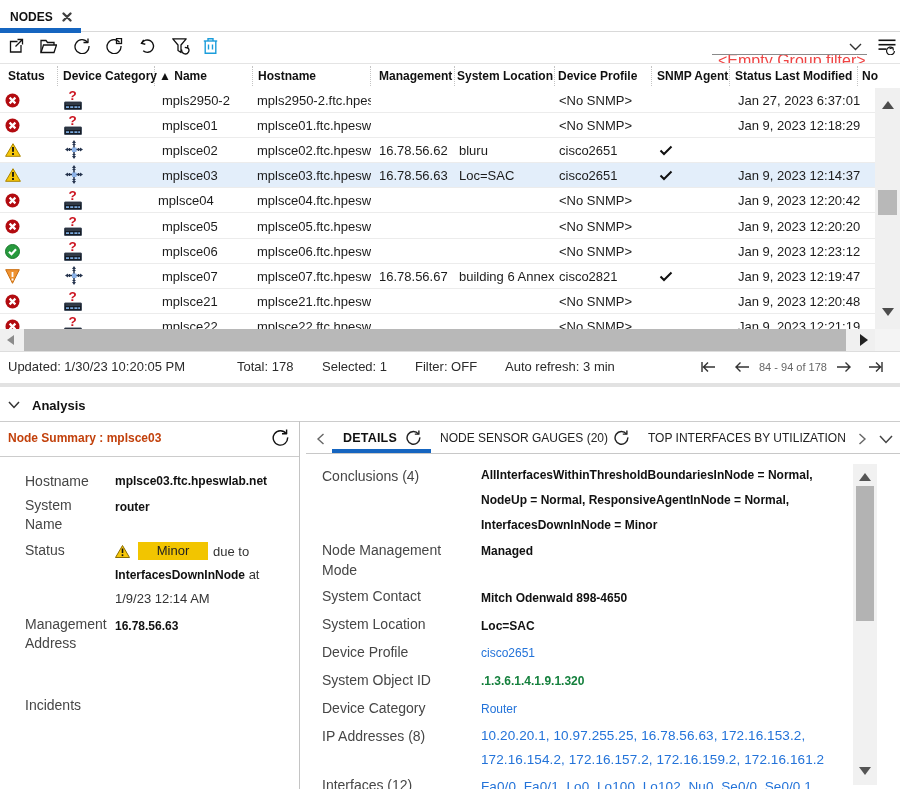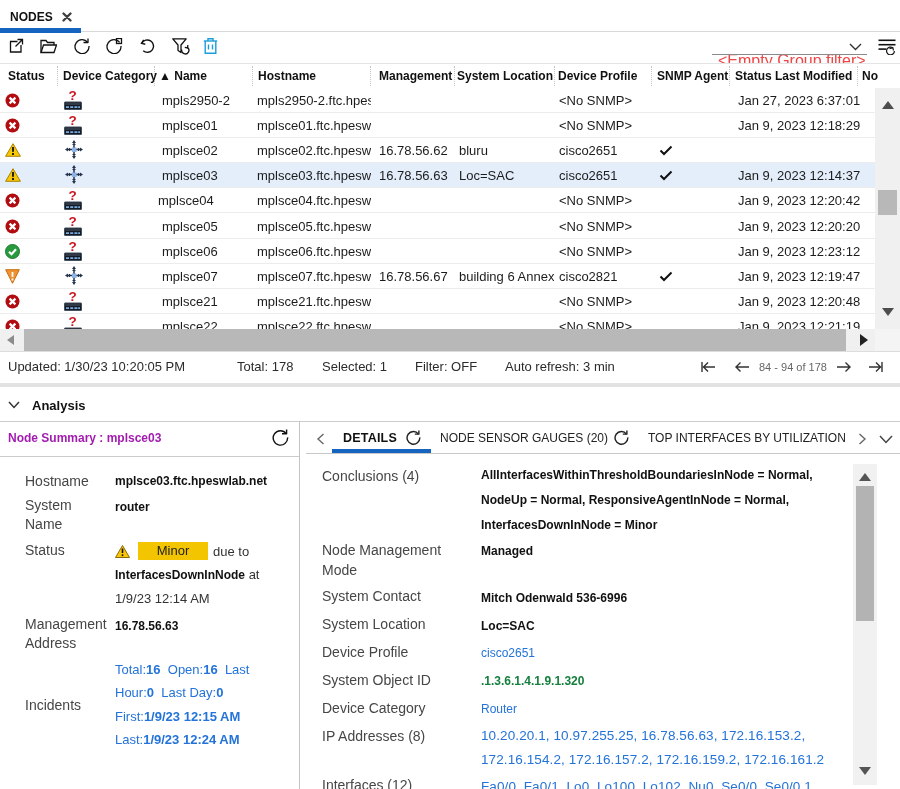--- a/index.html
+++ b/index.html
@@ -377,21 +377,21 @@
       </svg>
 </div>
 <div class="abs" style="left:0;top:383px;width:900px;height:4px;background:#e2e2e2;"></div>
 
 <svg class="abs" style="left:8px;top:401px;" width="12" height="8" viewBox="0 0 12 8" fill="none" stroke="#333" stroke-width="1.5">
       <path d="M1 1 L6 6.5 L11 1"></path>
     </svg>
 <div class="abs b" style="left:32px;top:398px;font-size:13px;color:#111;">Analysis</div>
 <div class="abs" style="left:0;top:421px;width:900px;height:1px;background:#ccc;"></div>
 
-<div class="abs b" style="left:8px;top:431px;font-size:12px;color:#a21caf;">Node Summary : mplsce03</div>
+<div class="abs b" style="left:8px;top:431px;font-size:12px;color:#c2410c;">Node Summary : mplsce03</div>
 <svg class="abs" style="left:272px;top:429px;" width="17" height="17" viewBox="0 0 17 17" fill="none" stroke="#111" stroke-width="1.4">
   <path d="M14.2 4.6 A7.2 7.2 0 1 0 15.6 8.4"></path>
   <path d="M10 4.7 H14.6 V0.6" stroke-linejoin="round"></path>
 </svg>
 <div class="abs" style="left:0;top:456px;width:299px;height:1px;background:#ccc;"></div>
 <div class="abs" style="left:299px;top:421px;width:1px;height:368px;background:#c4c4c4;"></div>
 
 <div id="leftpanel" class="abs" style="left:0;top:457px;width:299px;height:332px;overflow:hidden;">
   <div class="abs" style="left:25px;top:16px;font-size:14px;color:#464646;">Hostname</div>
   <div class="abs b" style="left:115px;top:17px;font-size:12px;color:#111;">mplsce03.ftc.hpeswlab.net</div>
@@ -403,21 +403,20 @@
     <rect x="6.7" y="3.5" width="1.6" height="4.5" fill="#111"></rect>
     <rect x="6.7" y="9.3" width="1.6" height="1.8" fill="#111"></rect>
   </svg>
   <div class="abs" style="left:138px;top:85px;width:70px;height:18px;background:#f2c500;font-size:13px;color:#222;text-align:center;line-height:18px;">Minor</div>
   <div class="abs" style="left:213px;top:87px;font-size:13px;color:#333;">due to</div>
   <div class="abs" style="left:115px;top:110px;font-size:13px;color:#333;"><span class="b" style="font-size:12px;color:#111;">InterfacesDownInNode</span> at</div>
   <div class="abs" style="left:115px;top:134px;font-size:13px;color:#333;">1/9/23 12:14 AM</div>
   <div class="abs" style="left:25px;top:158px;font-size:14px;color:#464646;line-height:19px;">Management<br>Address</div>
   <div class="abs b" style="left:115px;top:162px;font-size:12px;color:#111;">16.78.56.63</div>
   <div class="abs" style="left:25px;top:203px;font-size:14px;color:#464646;margin-top:37px;">Incidents</div>
-  <div class="abs" style="left:115px;top:201px;width:172px;font-size:13px;color:#2373d9;line-height:23.4px;">Total:<span class="b">16</span>&nbsp; Open:<span class="b">16</span>&nbsp; Last<br>Hour:<span class="b">0</span>&nbsp; Last Day:<span class="b">0</span><br>First:<span class="b">1/9/23 12:15 AM</span><br>Last:<span class="b">1/9/23 12:24 AM</span></div>
 </div>
 
 <svg class="abs" style="left:316px;top:433px;" width="9" height="12" viewBox="0 0 9 12" fill="none" stroke="#666" stroke-width="1.4">
       <path d="M7.5 1 L2 6 L7.5 11"></path>
     </svg>
 <div class="abs b" style="left:343px;top:431px;font-size:12.5px;color:#111;letter-spacing:0.2px;">DETAILS</div>
 <svg class="abs" style="left:406px;top:430px;" width="15" height="15" viewBox="0 0 17 17" fill="none" stroke="#222" stroke-width="1.6">
   <path d="M14.2 4.6 A7.2 7.2 0 1 0 15.6 8.4"></path>
   <path d="M10 4.7 H14.6 V0.6" stroke-linejoin="round"></path>
 </svg>
@@ -435,21 +434,21 @@
     </svg>
 <div class="abs" style="left:306px;top:453px;width:594px;height:1px;background:#c8c8c8;"></div>
 <div class="abs" style="left:332px;top:449px;width:99px;height:4px;background:#1565c0;"></div>
 
 <div id="rightpanel" class="abs" style="left:300px;top:453px;width:553px;height:336px;overflow:hidden;">
   <div class="abs" style="left:22px;top:15px;font-size:14px;color:#464646;">Conclusions (4)</div>
   <div class="abs" style="left:22px;top:88px;font-size:14px;color:#464646;line-height:19.5px;">Node Management<br>Mode</div>
   <div class="abs b" style="left:181px;top:10px;font-size:12px;color:#111;line-height:24.8px;">AllInterfacesWithinThresholdBoundariesInNode = Normal,<br>NodeUp = Normal, ResponsiveAgentInNode = Normal,<br>InterfacesDownInNode = Minor</div>
   <div class="abs b" style="left:181px;top:91px;font-size:12px;color:#111;">Managed</div>
   <div class="abs" style="left:22px;top:135px;font-size:14px;color:#464646;">System Contact</div>
-  <div class="abs b" style="left:181px;top:138px;font-size:12px;color:#111;">Mitch Odenwald 536-6996</div>
+  <div class="abs b" style="left:181px;top:138px;font-size:12px;color:#111;">Mitch Odenwald 898-4650</div>
   <div class="abs" style="left:22px;top:163px;font-size:14px;color:#464646;">System Location</div>
   <div class="abs b" style="left:181px;top:166px;font-size:12px;color:#111;">Loc=SAC</div>
   <div class="abs" style="left:22px;top:191px;font-size:14px;color:#464646;">Device Profile</div>
   <div class="abs" style="left:181px;top:193px;font-size:12px;color:#2373d9;">cisco2651</div>
   <div class="abs" style="left:22px;top:219px;font-size:14px;color:#464646;">System Object ID</div>
   <div class="abs b" style="left:181px;top:221px;font-size:12px;color:#15803d;">.1.3.6.1.4.1.9.1.320</div>
   <div class="abs" style="left:22px;top:247px;font-size:14px;color:#464646;">Device Category</div>
   <div class="abs" style="left:181px;top:249px;font-size:12px;color:#2373d9;">Router</div>
   <div class="abs" style="left:22px;top:275px;font-size:14px;color:#464646;">IP Addresses (8)</div>
   <div class="abs" style="left:181px;top:271px;font-size:13.5px;letter-spacing:0.1px;color:#2373d9;line-height:24px;">10.20.20.1, 10.97.255.25, 16.78.56.63, 172.16.153.2,<br>172.16.154.2, 172.16.157.2, 172.16.159.2, 172.16.161.2</div>

